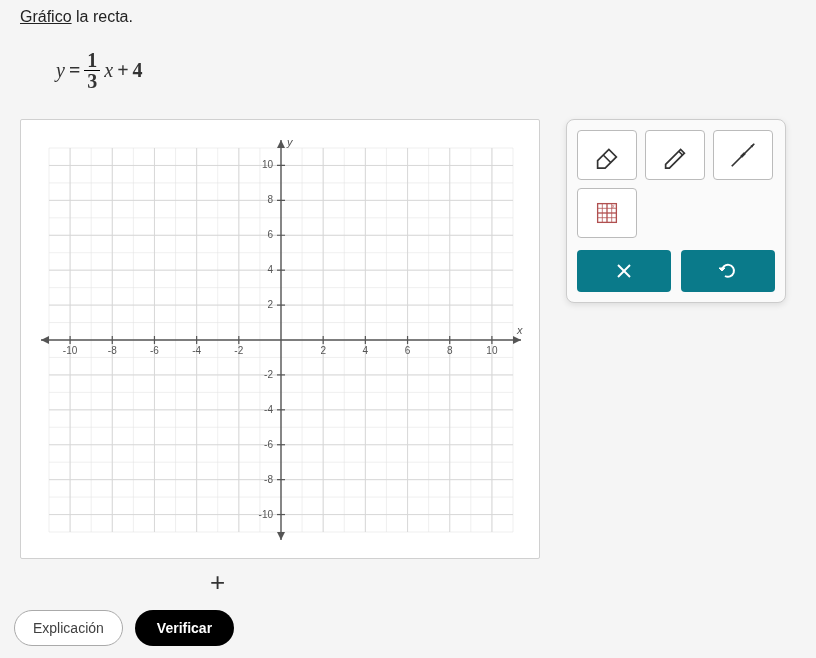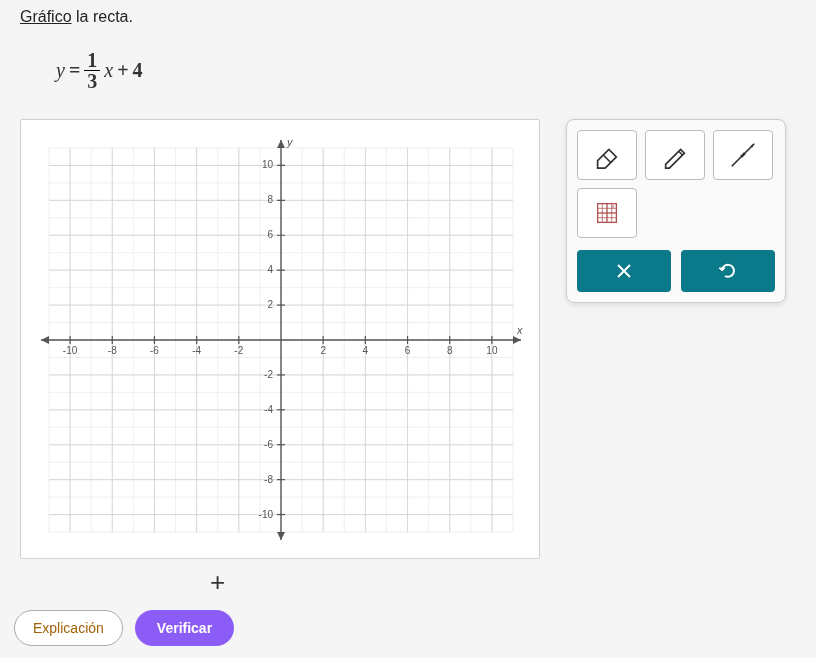--- a/index.html
+++ b/index.html
@@ -111,29 +111,29 @@
     bottom: 12px;
     display: flex;
     gap: 12px;
     align-items: center;
   }
   .btn-outline {
     padding: 9px 18px;
     border-radius: 22px;
     border: 1px solid #aaa;
     background: #fff;
-    color: #a16207;
+    color: #404040;
     font-size: 14px;
     cursor: pointer;
   }
   .btn-primary {
     padding: 10px 22px;
     border-radius: 22px;
     border: none;
-    background: #8b5cf6;
+    background: #000000;
     color: #fff;
     font-size: 14px;
     font-weight: bold;
     cursor: pointer;
   }
 
   .pointer-plus {
     position: absolute;
     left: 210px;
     bottom: 60px;

